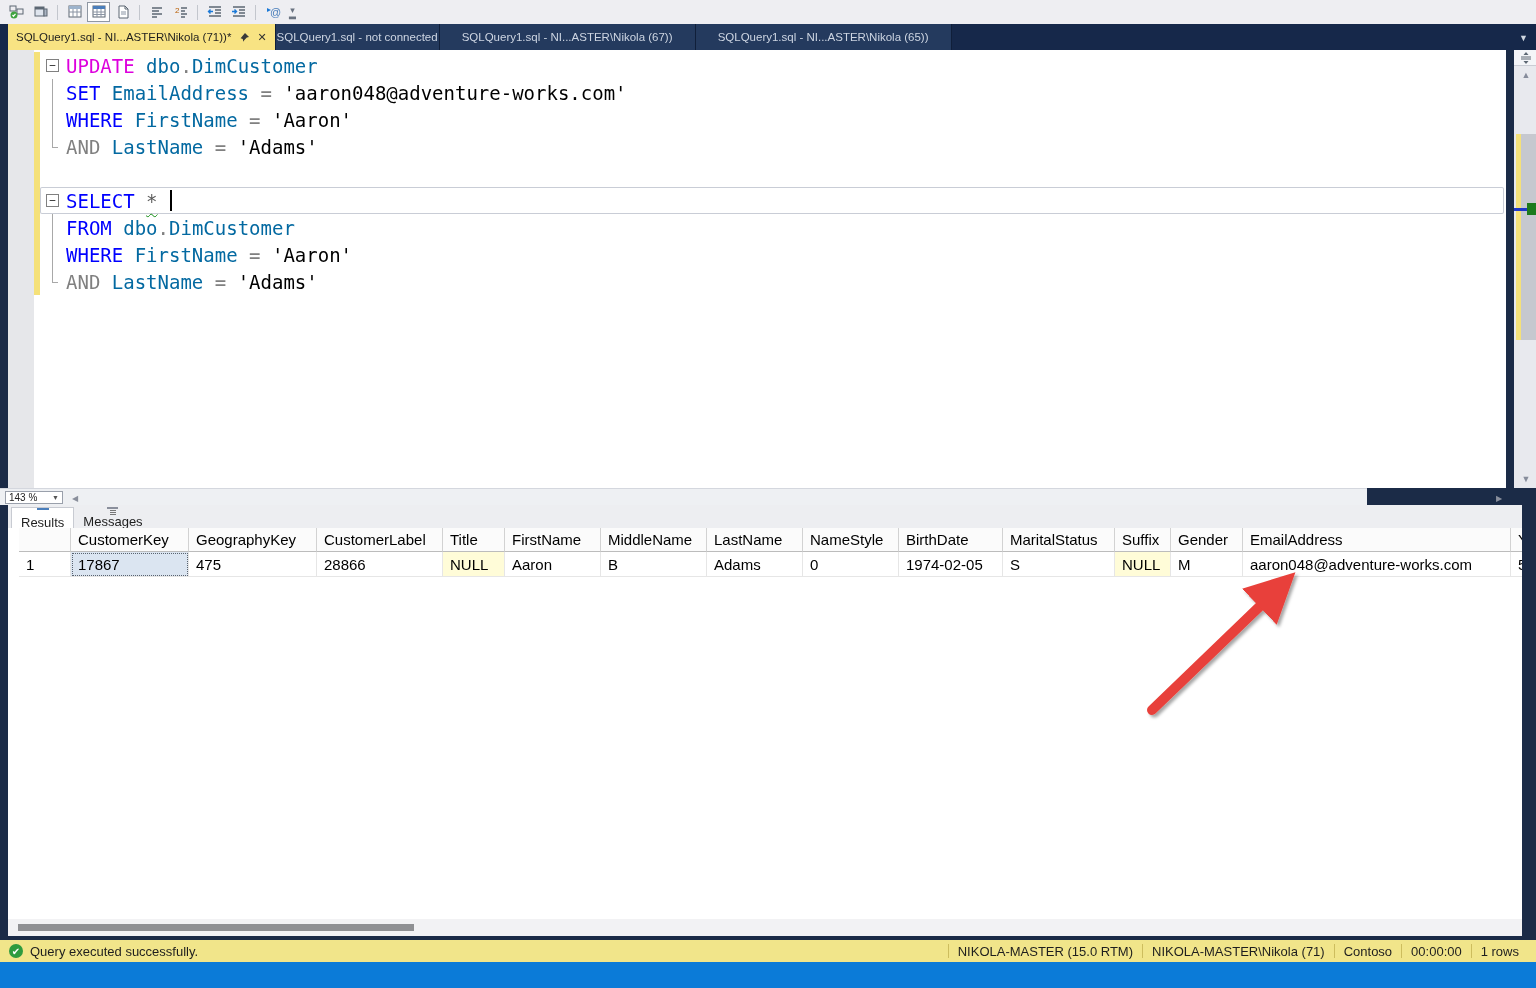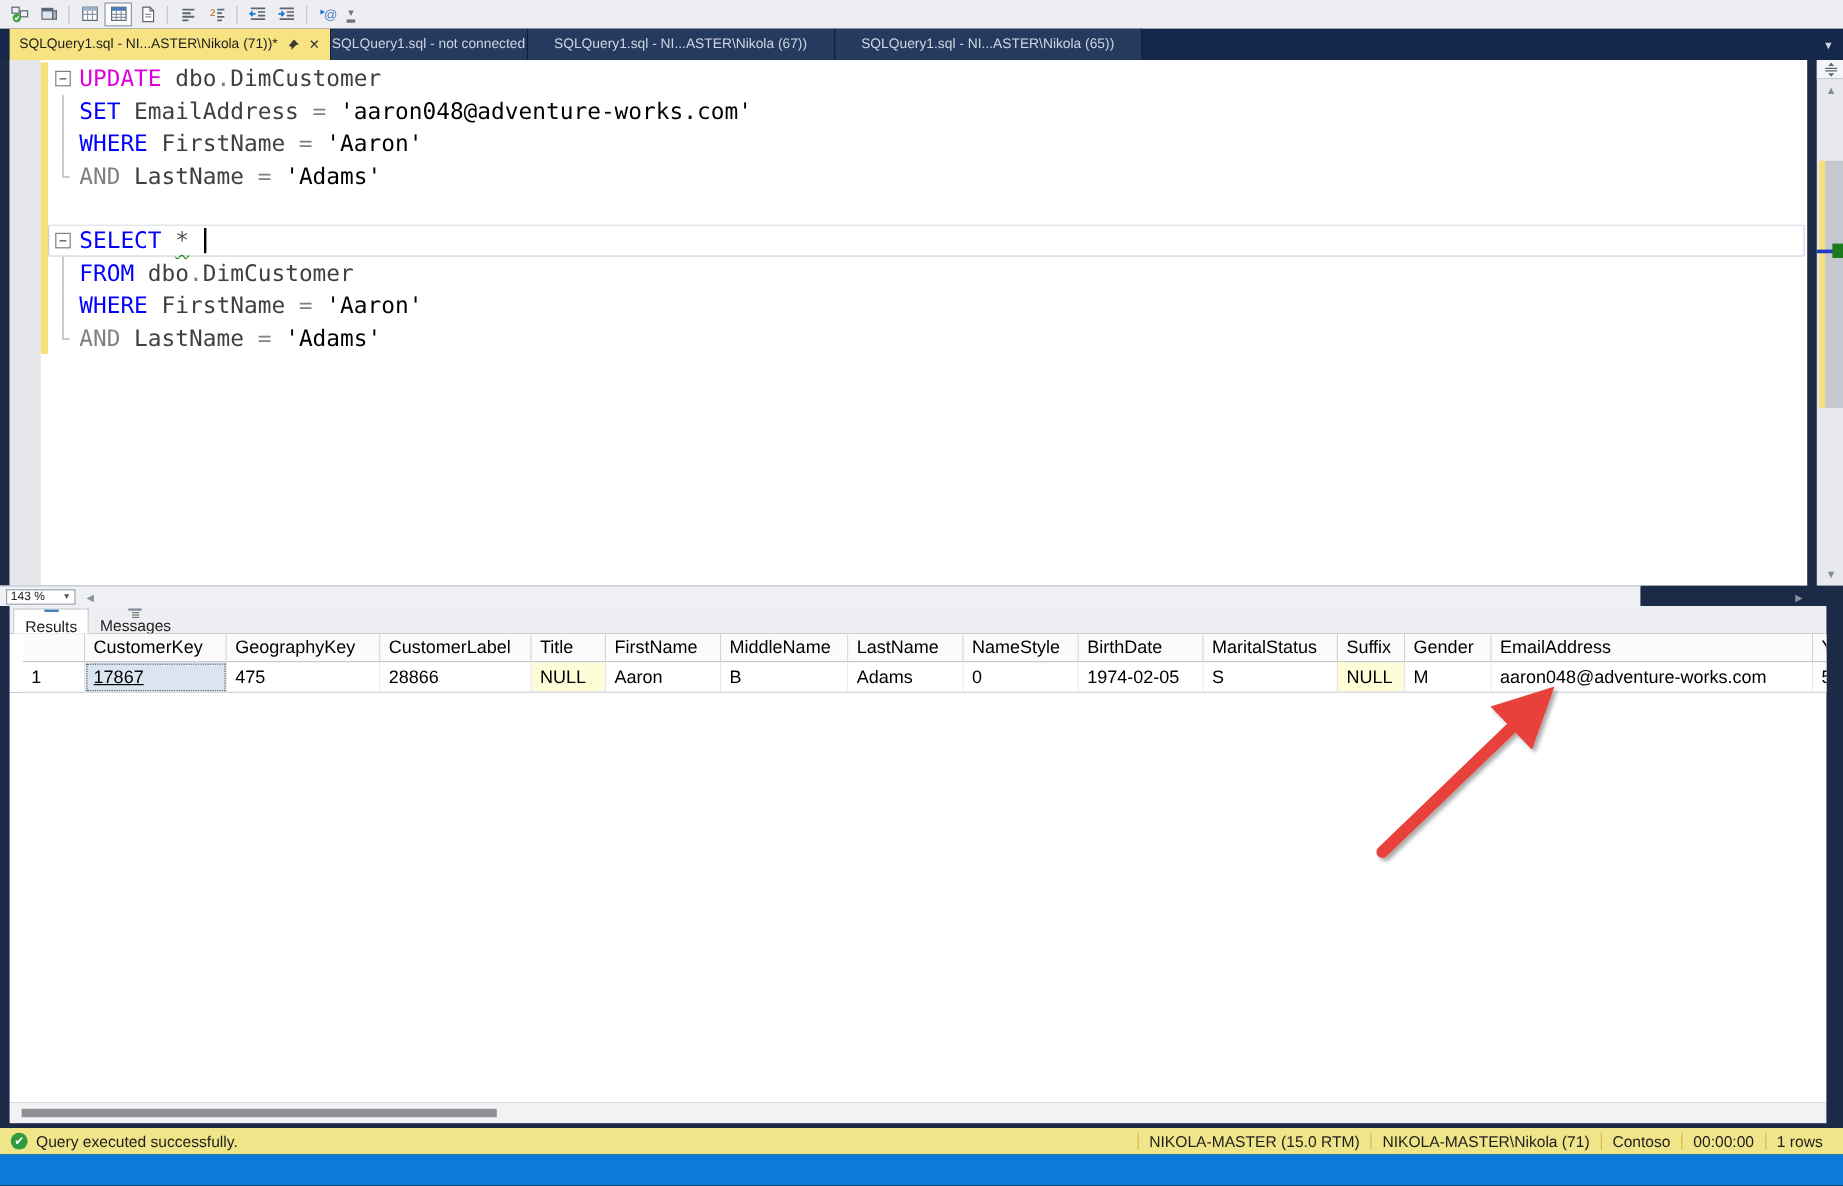--- a/index.html
+++ b/index.html
@@ -36,21 +36,21 @@
   .outline-cell { width:26px; height:100%; flex:none; position:relative; }
   .outline-cell.oline::before { content:""; position:absolute; left:12px; top:0; bottom:0; width:1px; background:#a8a8a8; }
   .outline-cell.ocorner::before { content:""; position:absolute; left:12px; top:0; height:14px; width:1px; background:#a8a8a8; }
   .outline-cell.ocorner::after { content:""; position:absolute; left:12px; top:14px; width:6px; height:1px; background:#a8a8a8; }
   .obox { position:absolute; left:6px; top:7px; width:13px; height:13px; border:1px solid #808080;
     background:#fff; color:#333; font:11px/11px "DejaVu Sans Mono",monospace; text-align:center; }
   .tk-m { color:#dd00dd; }
   .tk-k { color:#0000ff; }
   .tk-g { color:#808080; }
   .tk-s { color:#000000; }
-  .tk-i { color:#404040; }
+  .tk-i { color:#0369a1; }
   .tk-gsq { color:#5a5a5a; text-decoration:underline wavy #0f8a0f 1px; text-underline-offset:5px; }
   .caret { display:inline-block; width:2px; height:21px; background:#000; margin-left:1px; }
   
   .vscroll { position:absolute; left:1514px; top:50px; width:24px; height:438px; background:#e8e9ee; }
   .vsplit { position:absolute; left:0; top:0; width:24px; height:16px; background:#f4f5f8;
     border-bottom:1px solid #c9ccd4; display:flex; align-items:center; justify-content:center; }
   .vs-arrow { position:absolute; left:0; width:24px; text-align:center; color:#868c9b; font-size:9px; }
   .vthumb { position:absolute; left:7px; top:84px; width:15px; height:206px; background:#c6c8cf; }
   .vyellow { position:absolute; left:2px; top:84px; width:5px; height:206px; background:#f5e179; }
   .vmarker-line { position:absolute; left:0px; top:158px; width:24px; height:3px; background:#2038c8; }
@@ -264,21 +264,21 @@
       <div class="hcell" style="width: 104px;">BirthDate</div>
       <div class="hcell" style="width: 112px;">MaritalStatus</div>
       <div class="hcell" style="width: 56px;">Suffix</div>
       <div class="hcell" style="width: 72px;">Gender</div>
       <div class="hcell" style="width: 268px;">EmailAddress</div>
       <div class="hcell" style="width: 40px;">Ye</div>
     </div>
   <div id="grid-body">
       <div class="grow">
         <div class="dcell" style="width: 52px;">1</div>
-        <div class="dcell selected" style="width: 118px; text-decoration: underline;">17867</div>
+        <div class="dcell selected" style="width: 118px;">17867</div>
         <div class="dcell" style="width: 128px;">475</div>
         <div class="dcell" style="width: 126px;">28866</div>
         <div class="dcell nullv" style="width: 62px;">NULL</div>
         <div class="dcell" style="width: 96px;">Aaron</div>
         <div class="dcell" style="width: 106px;">B</div>
         <div class="dcell" style="width: 96px;">Adams</div>
         <div class="dcell" style="width: 96px;">0</div>
         <div class="dcell" style="width: 104px;">1974-02-05</div>
         <div class="dcell" style="width: 112px;">S</div>
         <div class="dcell nullv" style="width: 56px;">NULL</div>

